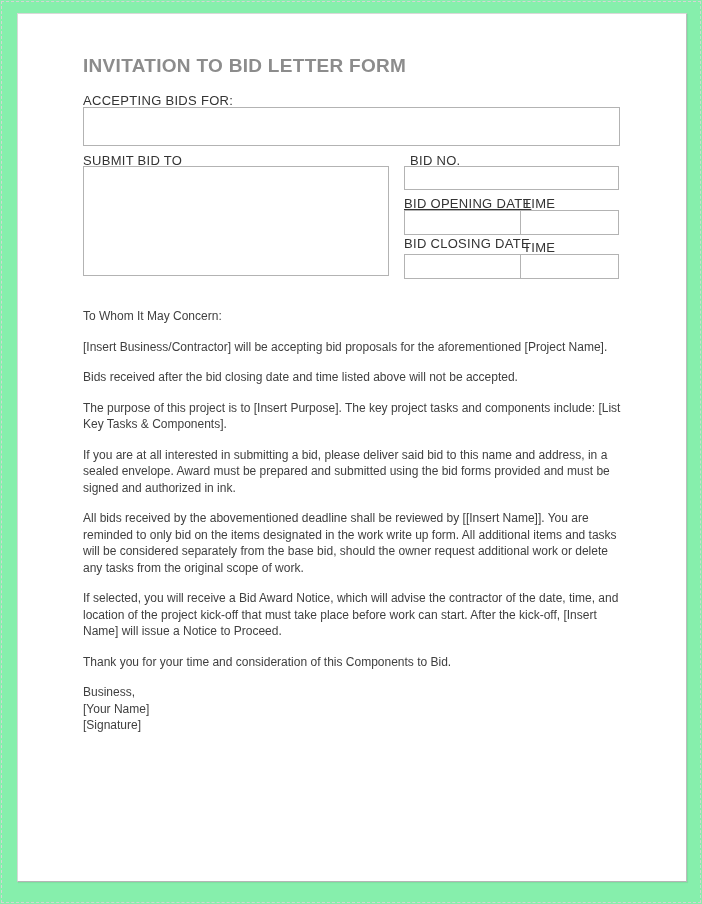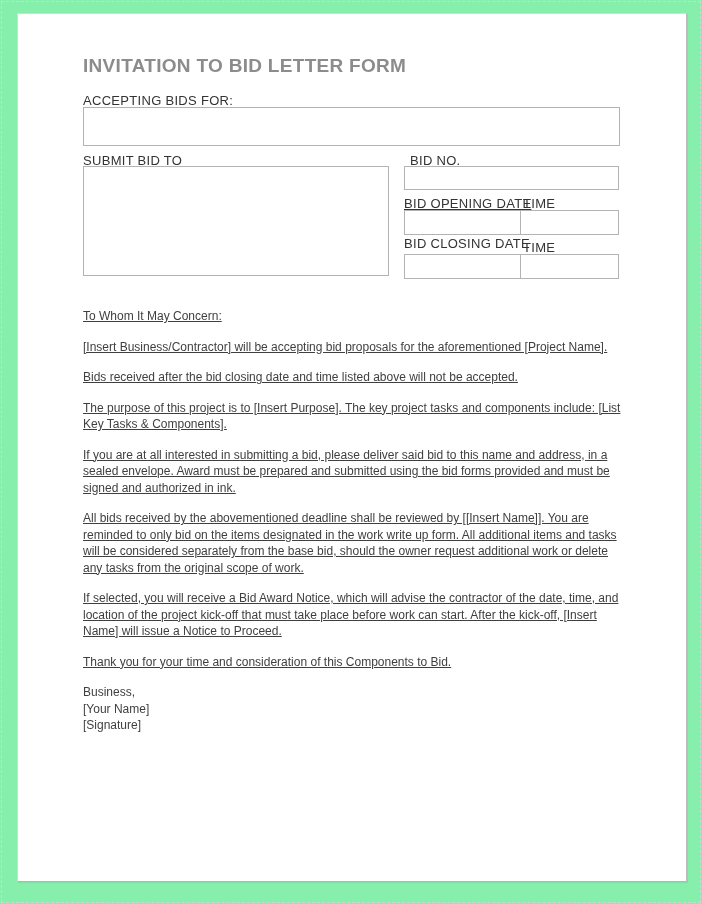--- a/index.html
+++ b/index.html
@@ -64,21 +64,20 @@
     position: absolute;
     left: 65px;
     top: 294px;
     width: 540px;
     font-size: 12px;
     line-height: 16.5px;
     color: #3f3f3f;
   }
   .letter p {
     margin: 0 0 14px 0;
-    text-decoration: underline;
   }
   .closing-line {
     line-height: 16.5px;
   }
 </style>
 </head>
 <body>
 
 <div class="canvas">
   <div class="marquee"></div>

